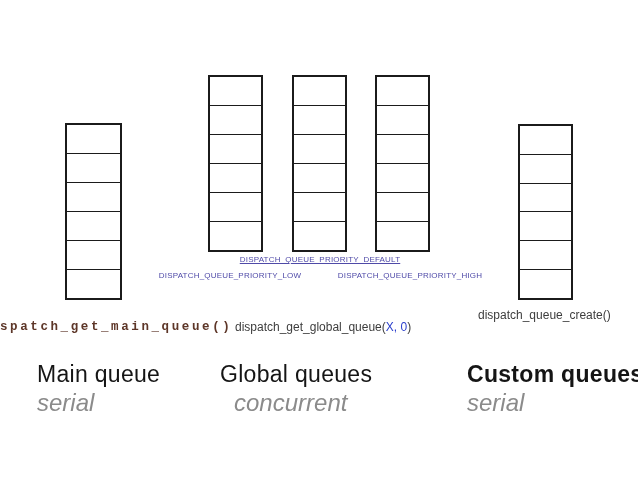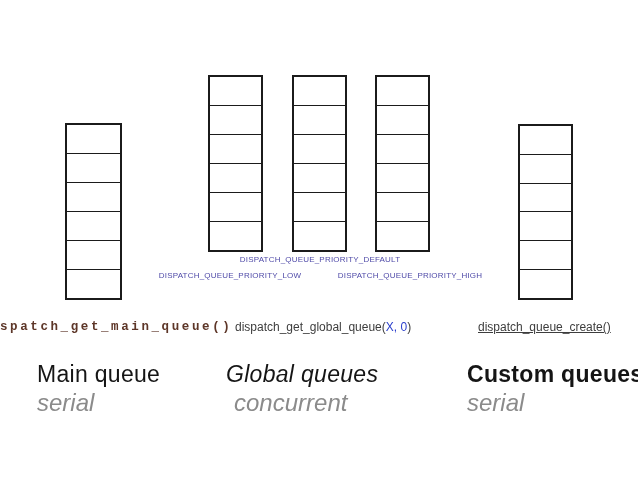--- a/index.html
+++ b/index.html
@@ -38,51 +38,51 @@
   .stack-custom{left:518px;top:124px;width:55px;height:176px;}
 
   .prio{
     position:absolute;
     font-size:8px;
     color:var(--priority-label-text);
     white-space:nowrap;
     transform:translateX(-50%);
     letter-spacing:0.2px;
   }
-  .prio-default{left:320px;top:255px;}
+  .prio-default{left:320px;top:255px;text-decoration:underline;}
   .prio-low{left:230px;top:271px;}
   .prio-high{left:410px;top:271px;}
 
   .fn{
     position:absolute;
     font-size:12px;
     color:var(--function-text);
     white-space:nowrap;
   }
   .fn-main{
     left:0px;top:320px;
     font-family:Liberation Mono, monospace;
     font-weight:bold;
     font-size:12.5px;
     letter-spacing:2.6px;
     color:var(--main-function-text);
   }
   .fn-global{left:235px;top:320px;}
   .fn-global .args{color:var(--function-args-text);}
-  .fn-create{left:478px;top:320px;text-decoration:underline;}
+  .fn-create{left:478px;top:308px;}
 
   .heading{
     position:absolute;
     font-size:23px;
     color:var(--heading-text);
     letter-spacing:0.3px;
     white-space:nowrap;
   }
   .h-main{left:37px;top:361px;}
-  .h-global{left:226px;top:361px;font-style:italic;}
+  .h-global{left:220px;top:361px;}
   .h-custom{left:467px;top:361px;font-weight:bold;}
 
   .subtitle{
     position:absolute;
     font-size:24px;
     font-style:italic;
     color:var(--subtitle-text);
     white-space:nowrap;
   }
   .s-main{left:37px;top:389px;}

